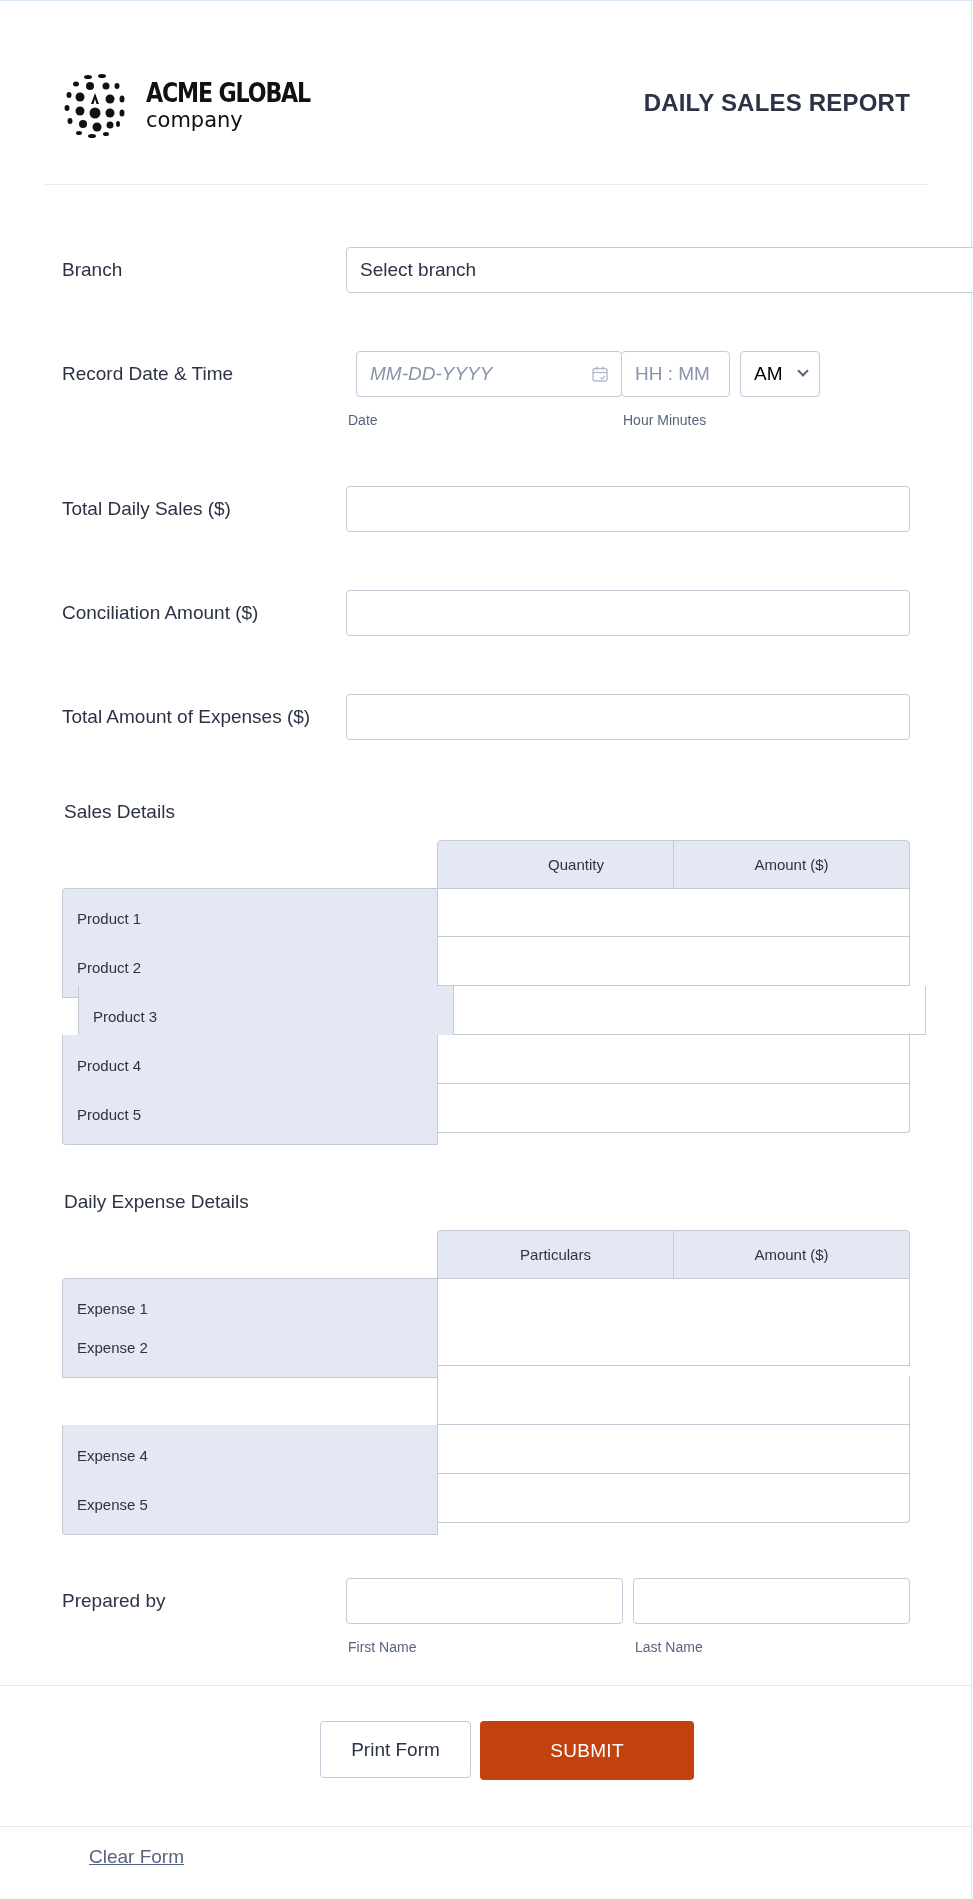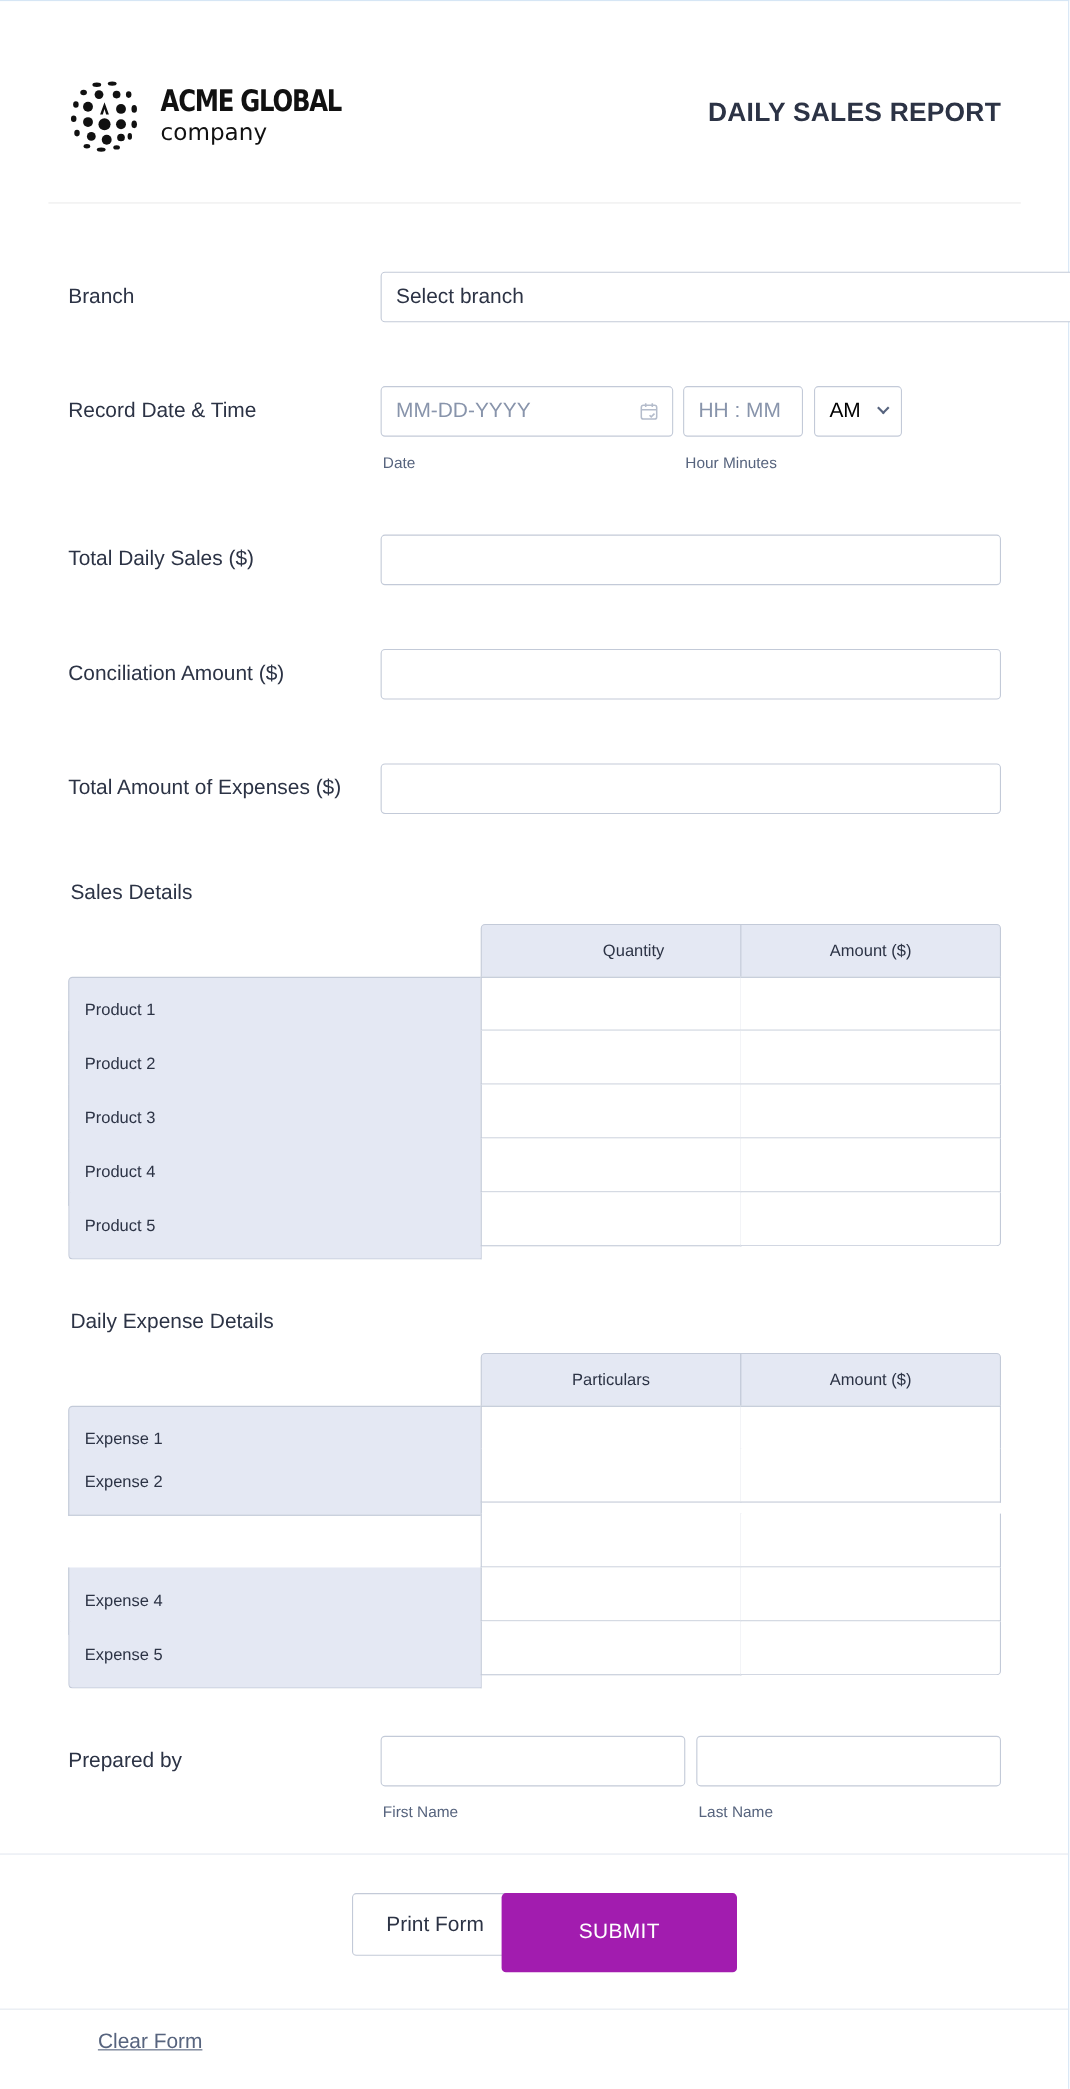--- a/index.html
+++ b/index.html
@@ -35,21 +35,21 @@
   .mrow { position: absolute; left: 0; width: 848px; height: 49px; }
   .mrow .rlabel { position: absolute; left: 0; top: 0; width: 376px; height: 61px; background: #e4e8f3;
     border: 1px solid #c3cad8; border-top: none; padding-left: 14px; display: flex; align-items: center; font-size: 15px; color: #2c3345; }
   .mrow .cell { position: absolute; top: 0; height: 49px; background: #fff; border: 1px solid #c3cad8; border-top: none; border-left: none; }
   .mrow.first .rlabel { border-top: 1px solid #c3cad8; border-top-left-radius: 4px; }
   .mrow.first .cell { border-top: 1px solid #c3cad8; }
 
   .divider { position: absolute; left: 0; width: 972px; height: 1px; background: #e3e8f0; }
   .btn-print { position: absolute; left: 320px; top: 1720px; width: 151px; height: 57px; border: 1px solid #c3cad8; border-radius: 4px;
     background: #fff; font-size: 19px; color: #2c3345; display: flex; align-items: center; justify-content: center; }
-  .btn-submit { position: absolute; left: 456px; top: 1720px; width: 214px; height: 72px; border-radius: 4px; background: #a21caf;
+  .btn-submit { position: absolute; left: 480px; top: 1720px; width: 214px; height: 59px; border-radius: 4px; background: #c2410c;
     color: #fff; font-size: 19px; display: flex; align-items: center; justify-content: center; letter-spacing: 0.3px; }
   .clear-link { position: absolute; left: 89px; top: 1845px; font-size: 19px; color: #57647e; text-decoration: underline; }
 </style>
 </head>
 <body>
 
 <div class="card">
 
   <div class="header">
     <div class="logo">
@@ -89,21 +89,21 @@
     <div class="report-title">DAILY SALES REPORT</div>
   </div>
 
   <div class="label" style="top:258px;">Branch</div>
   <div class="input" style="left:346px; top:246px; width:664px;">
     <span>Select branch</span>
     <span class="chev"></span>
   </div>
 
   <div class="label" style="top:362px;">Record Date &amp; Time</div>
-  <div class="input" style="left:346px; top:350px; width:266px;">
+  <div class="input" style="left:356px; top:350px; width:266px;font-style:italic;">
     <span class="ph">MM-DD-YYYY</span>
     <svg style="position:absolute; right:12px; top:13px;" width="18" height="18" viewBox="0 0 18 18" fill="none" stroke="#b4bccb" stroke-width="1.4">
       <rect x="2" y="3.5" width="14" height="12.5" rx="2"></rect>
       <line x1="2" y1="7.5" x2="16" y2="7.5"></line>
       <line x1="6" y1="1.5" x2="6" y2="5"></line>
       <line x1="12" y1="1.5" x2="12" y2="5"></line>
       <polyline points="9.5,12.5 11,14 14,11"></polyline>
     </svg>
   </div>
   <div class="sublabel" style="left:348px; top:411px;">Date</div>
@@ -135,21 +135,21 @@
     <div class="mrow first" style="top:48px;">
       <div class="rlabel">Product 1</div>
       <div class="cell" style="left:375px; width:237px; border-left:1px solid #c3cad8;"></div>
       <div class="cell" style="left:611px; width:237px;"></div>
     </div>
     <div class="mrow" style="top:97px;">
       <div class="rlabel">Product 2</div>
       <div class="cell" style="left:375px; width:237px; border-left:1px solid #c3cad8;"></div>
       <div class="cell" style="left:611px; width:237px;"></div>
     </div>
-    <div class="mrow" style="top:146px;">
+    <div class="mrow" style="top:146px;margin-left:16px;">
       <div class="rlabel">Product 3</div>
       <div class="cell" style="left:375px; width:237px; border-left:1px solid #c3cad8;"></div>
       <div class="cell" style="left:611px; width:237px;"></div>
     </div>
     <div class="mrow" style="top:195px;">
       <div class="rlabel">Product 4</div>
       <div class="cell" style="left:375px; width:237px; border-left:1px solid #c3cad8;"></div>
       <div class="cell" style="left:611px; width:237px;"></div>
     </div>
     <div class="mrow" style="top:244px;">

